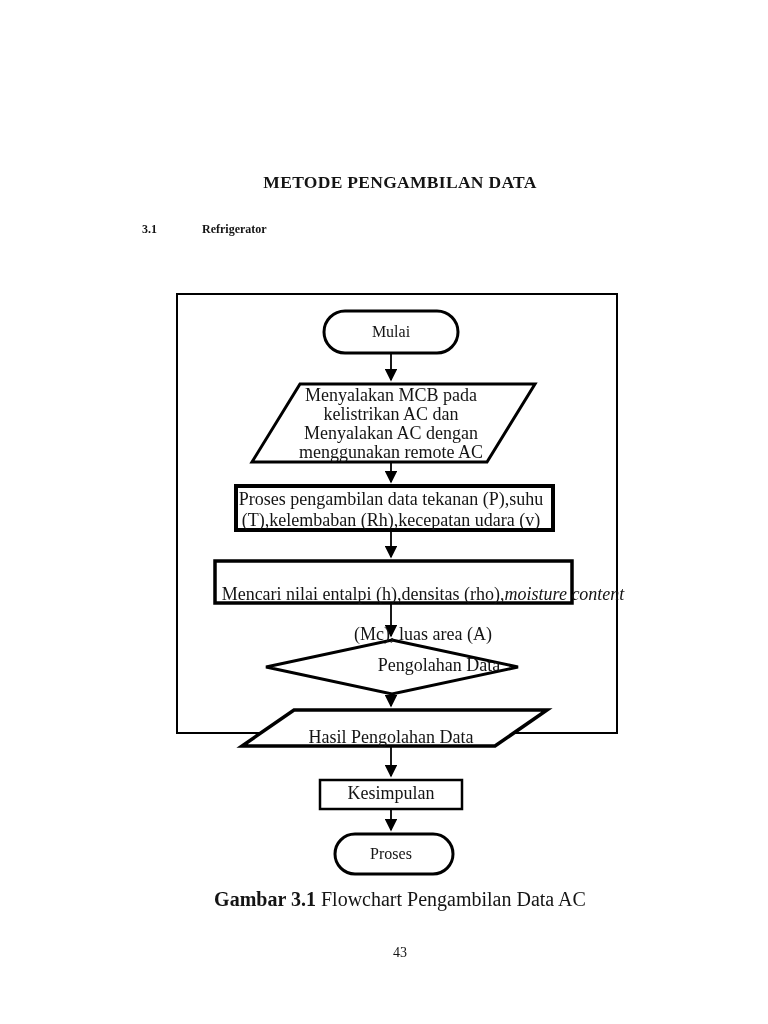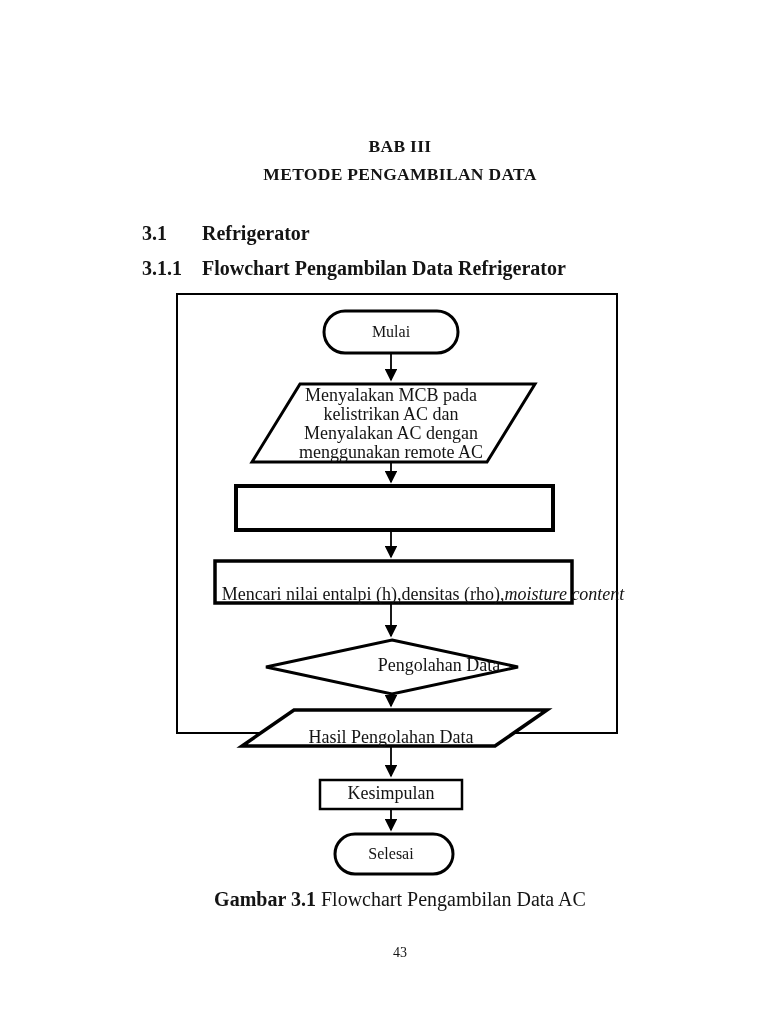--- a/index.html
+++ b/index.html
@@ -11,26 +11,26 @@
     overflow: hidden;
   }
   .page { position: relative; width: 768px; height: 1024px; background: #ffffff; }
 
   
   .chapter-line {
     position: absolute; left: 32px; width: 736px;
     text-align: center; font-weight: bold; font-size: 17.5px; letter-spacing: 0.3px;
   }
   .chapter-line.l1 { top: 136px; }
-  .chapter-line.l2 { top: 164px; }
+  .chapter-line.l2 { top: 172px; }
 
   
   .section-row {
     position: absolute; left: 142px; display: flex;
-    font-weight: bold; font-size: 20px;
+    font-weight: bold; font-size: 12px;
   }
   .section-row.s1 { top: 222px; }
   .section-row.s2 { top: 257px; }
   .sec-num { width: 60px; flex: 0 0 60px; }
 
   
   .flow-frame {
     position: absolute; left: 176px; top: 293px;
     width: 442px; height: 441px;
     border: 2px solid #000; box-sizing: border-box;
@@ -67,30 +67,25 @@
   .page-number {
     position: absolute; top: 945px; left: 32px; width: 736px;
     text-align: center; font-size: 14px;
   }
 </style>
 </head>
 <body>
 
 <div class="page">
 
-  <div class="chapter-line l1">BAB III</div>
   <div class="chapter-line l2">METODE PENGAMBILAN DATA</div>
 
   <div class="section-row s1">
     <span class="sec-num">3.1</span>
     <span>Refrigerator</span>
-  </div>
-  <div class="section-row s2">
-    <span class="sec-num">3.1.1</span>
-    <span>Flowchart Pengambilan Data Refrigerator</span>
   </div>
 
   <div class="flow-frame">
     <svg width="438" height="587" viewBox="0 0 438 587">
       <defs>
         <marker id="arrow" viewBox="0 0 8 8" refX="7" refY="4" markerWidth="7" markerHeight="7" orient="auto-start-reverse">
           <path d="M0,0 L8,4 L0,8 z" fill="#000"></path>
         </marker>
       </defs>
 
@@ -114,27 +109,30 @@
         <rect x="142" y="485" width="142" height="29" stroke-width="2.5"></rect>
         <rect x="157" y="539" width="118" height="40" rx="20" stroke-width="3"></rect>
       </g>
     </svg>
 
     <div class="lbl lbl-terminator lbl-mulai">Mulai</div>
     <div class="lbl lbl-para1">Menyalakan MCB pada
 kelistrikan AC dan
 Menyalakan AC dengan
 menggunakan  remote AC</div>
+    <div class="lbl lbl-rect1">Proses pengambilan data tekanan (P),suhu
+(T),kelembaban (Rh),kecepatan udara (v)</div>
     <div class="lbl lbl-rect2">
       <div class="nowrap"><span>Mencari nilai entalpi (h),densitas (rho),</span><span class="italic">moisture content</span></div>
+      <div>(Mc), luas area (A)</div>
     </div>
     <div class="lbl lbl-diamond">Pengolahan Data</div>
     <div class="lbl lbl-para2">Hasil Pengolahan Data</div>
     <div class="lbl lbl-rect3">Kesimpulan</div>
-    <div class="lbl lbl-terminator lbl-selesai">Selesai</div>
+    <div class="lbl lbl-terminator lbl-selesai">Proses</div>
   </div>
 
   <div class="caption">
     <span class="cap-label">Gambar 3.1</span><span> Flowchart Pengambilan Data AC</span>
   </div>
 
   <div class="page-number">43</div>
 
 </div>
 

